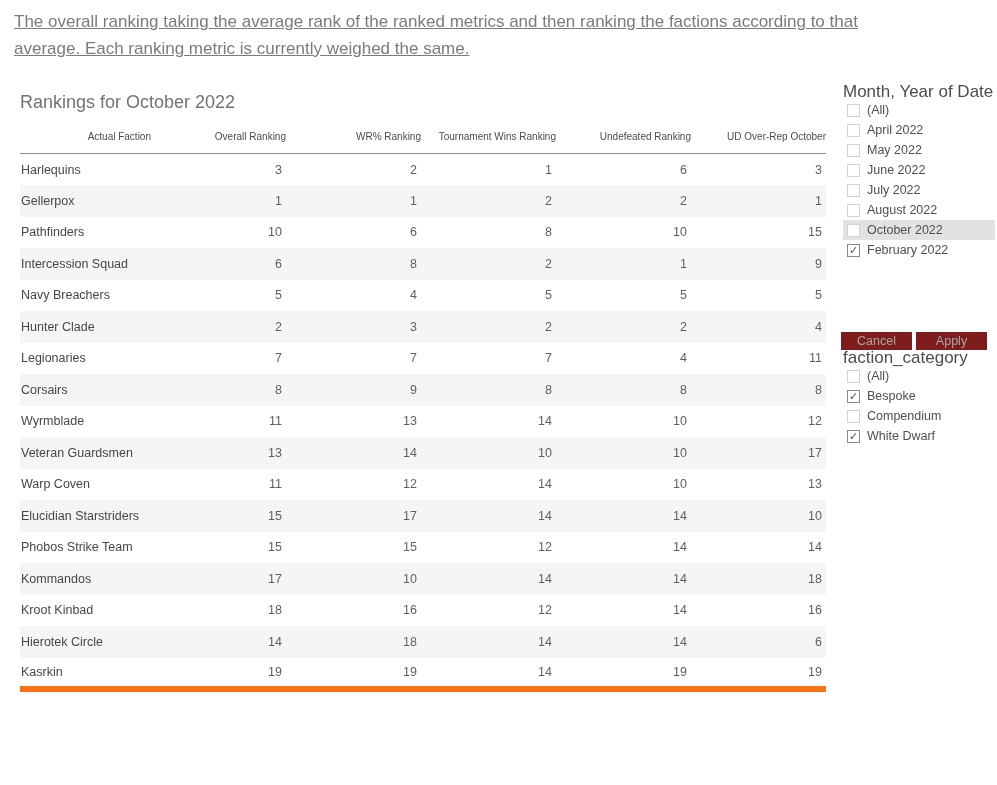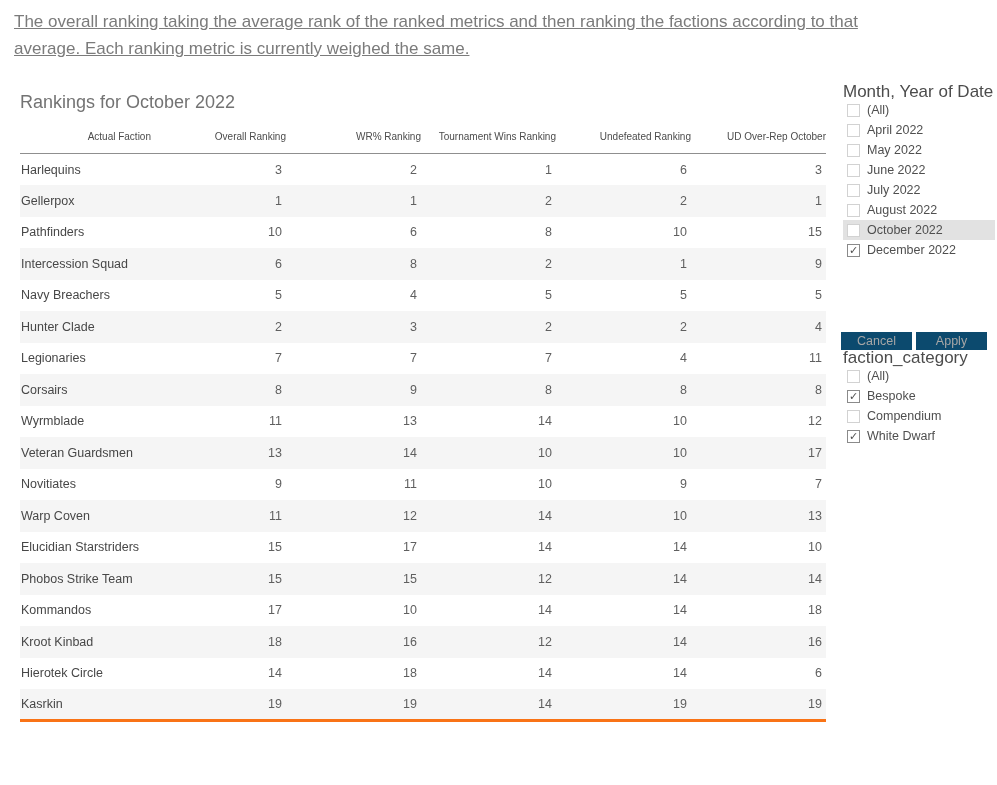--- a/index.html
+++ b/index.html
@@ -39,21 +39,21 @@
   .rank-table th.col-faction { text-align:right; }
   .rank-table th.col-num { text-align:right; }
   .rank-table td {
     font-size:12.5px;
     height:31.5px;
     vertical-align:middle;
   }
   .rank-table td.cell-faction { text-align:left; color:#474747; padding-left:1px; }
   .rank-table td.cell-num { text-align:right; color:#5f5f5f; padding-right:4px; }
   .rank-table tbody tr:nth-child(even) { background:#f5f5f5; }
-  .rank-table tbody tr:last-child td { border-bottom:3px solid #f97316; }
+  .rank-table tbody tr:last-child td { border-bottom:6px solid #f97316; }
 
   .right-panel {
     position:absolute; left:843px; top:84px; width:152px;
   }
   .filter-title {
     font-size:17px; color:#4c4c4c;
     height:16px; line-height:16px;
   }
   .filter-items { margin-top:0; }
   .filter-item {
@@ -76,21 +76,21 @@
   .checkbox.checked { border-color:#8a8a8a; }
   .filter-label { font-size:12.5px; color:#4f4f4f; white-space:nowrap; }
 
   .buttons-row {
     display:flex; gap:4px;
     margin-top:72px;
     margin-left:-2px;
   }
   .btn {
     width:71px; height:18px;
-    background:#0c4a6e;
+    background:#7f1d1d;
     border:none;
     color:#a6a6a6;
     font-size:12.5px; line-height:18px;
     text-align:center;
     font-family:"Liberation Sans", sans-serif;
   }
   .category-section { }
 </style>
 </head>
 <body>
@@ -192,28 +192,20 @@
       </tr>
       <tr>
         <td class="cell-faction">Veteran Guardsmen</td>
         <td class="cell-num">13</td>
         <td class="cell-num">14</td>
         <td class="cell-num">10</td>
         <td class="cell-num">10</td>
         <td class="cell-num">17</td>
       </tr>
       <tr>
-        <td class="cell-faction">Novitiates</td>
-        <td class="cell-num">9</td>
-        <td class="cell-num">11</td>
-        <td class="cell-num">10</td>
-        <td class="cell-num">9</td>
-        <td class="cell-num">7</td>
-      </tr>
-      <tr>
         <td class="cell-faction">Warp Coven</td>
         <td class="cell-num">11</td>
         <td class="cell-num">12</td>
         <td class="cell-num">14</td>
         <td class="cell-num">10</td>
         <td class="cell-num">13</td>
       </tr>
       <tr>
         <td class="cell-faction">Elucidian Starstriders</td>
         <td class="cell-num">15</td>
@@ -291,21 +283,21 @@
       <div class="filter-item">
         <span class="checkbox"></span>
         <span class="filter-label">August 2022</span>
       </div>
       <div class="filter-item highlighted">
         <span class="checkbox"></span>
         <span class="filter-label">October 2022</span>
       </div>
       <div class="filter-item">
         <span class="checkbox checked">✓</span>
-        <span class="filter-label">December 2022</span>
+        <span class="filter-label">February 2022</span>
       </div>
     </div>
 
   <div class="buttons-row">
     <button class="btn">Cancel</button>
     <button class="btn">Apply</button>
   </div>
 
   <div class="category-section">
     <div class="filter-title">faction_category</div>

